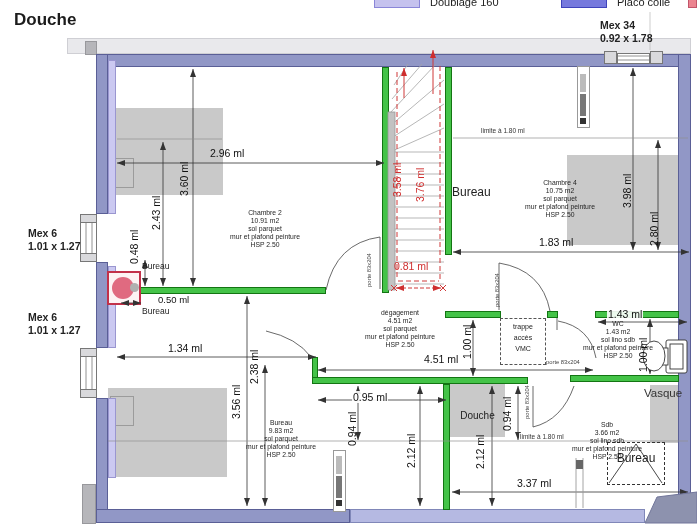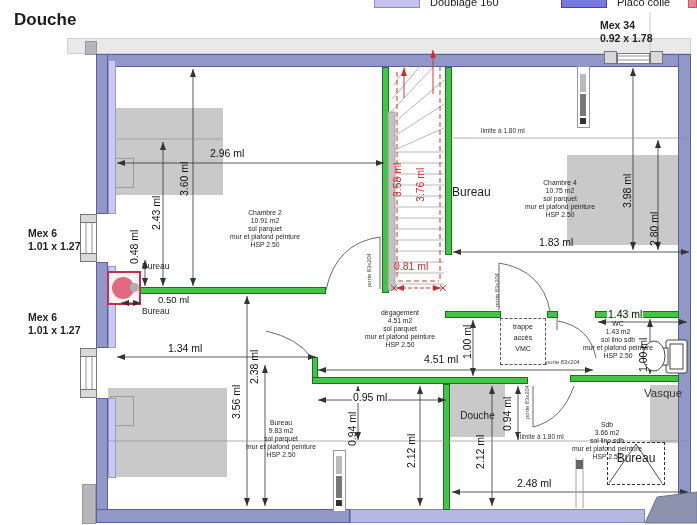--- a/index.html
+++ b/index.html
@@ -311,21 +311,21 @@
   <div class="t porte vdim" style="left:494px;top:307px;">porte 83x204</div>
   <div class="t porte" style="left:546px;top:359px;">porte 83x204</div>
   <div class="t porte vdim" style="left:524px;top:419px;">porte 83x204</div>
 
   <div class="t dim" style="left:210px;top:147px;">2.96 ml</div>
   <div class="t dim" style="left:539px;top:236px;">1.83 ml</div>
   <div class="t dim" style="left:168px;top:342px;">1.34 ml</div>
   <div class="t dim" style="left:424px;top:353px;">4.51 ml</div>
   <div class="t dim wbg" style="left:352px;top:391px;">0.95 ml</div>
   <div class="t dim wbg" style="left:607px;top:308px;">1.43 ml</div>
-  <div class="t dim" style="left:517px;top:477px;">2.48 ml</div>
+  <div class="t dim" style="left:517px;top:477px;">3.37 ml</div>
   <div class="t dimsm" style="left:142px;top:294px;">0.50 ml</div>
   <div class="t dim red" style="left:394px;top:260px;">0.81 ml</div>
 
   <div class="t dim vdim" style="left:178px;top:196px;">3.60 ml</div>
   <div class="t dim vdim" style="left:150px;top:230px;">2.43 ml</div>
   <div class="t dim vdim" style="left:128px;top:264px;">0.48 ml</div>
   <div class="t dim vdim" style="left:621px;top:208px;">3.98 ml</div>
   <div class="t dim vdim" style="left:648px;top:246px;">2.80 ml</div>
   <div class="t dim vdim" style="left:461px;top:359px;">1.00 ml</div>
   <div class="t dim vdim" style="left:637px;top:372px;">1.00 ml</div>

